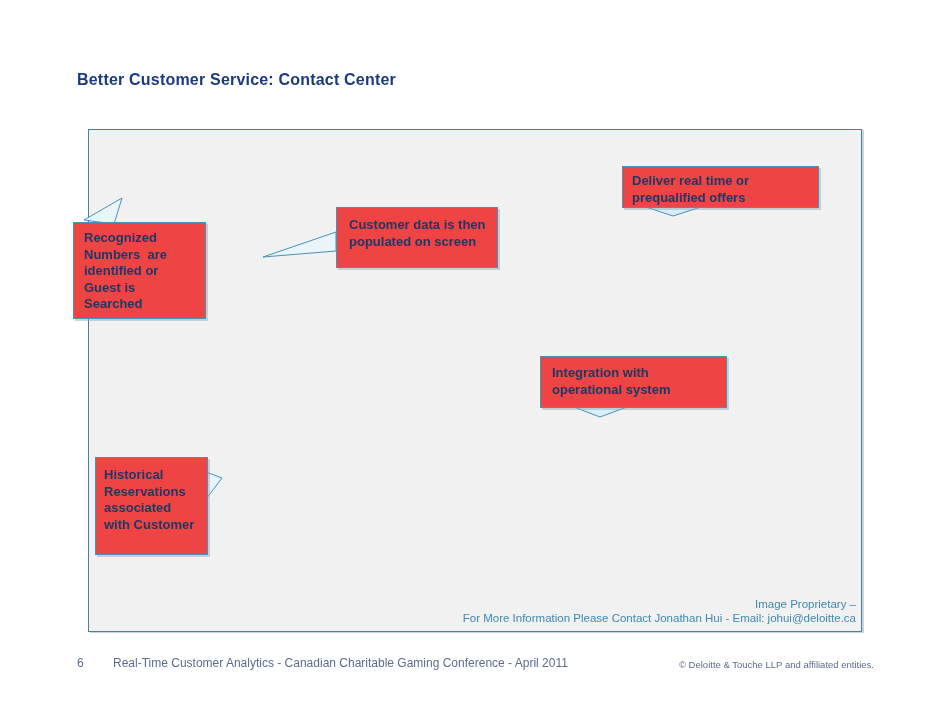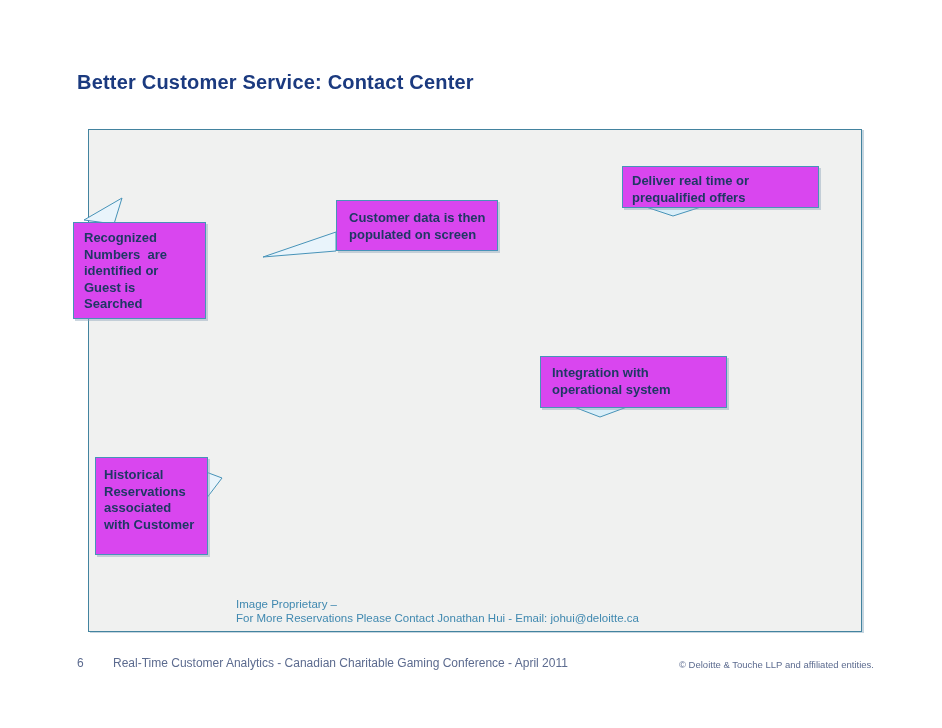--- a/index.html
+++ b/index.html
@@ -6,56 +6,56 @@
   html, body { background: #ffffff; }
   body {
     font-family: "Liberation Sans", sans-serif;
     width: 942px; height: 728px;
     position: relative; overflow: hidden;
   }
   .slide { position: absolute; inset: 0; width: 942px; height: 728px; background: #ffffff; }
 
   .slide-title {
     position: absolute; left: 77px; top: 71px;
-    font-size: 20px; font-weight: bold; color: #1b3a7f;
+    font-size: 16px; font-weight: bold; color: #1b3a7f;
     letter-spacing: 0.2px; white-space: nowrap;
   }
 
   .canvas-box {
     position: absolute; left: 88px; top: 129px;
     width: 774px; height: 503px;
     background: #f0f1f0;
     border: 1px solid #43839f;
     box-shadow: 2px 1px 0 #c6d6e0;
     z-index: 1;
   }
 
   .tails-layer {
     position: absolute; left: 0; top: 0; width: 942px; height: 728px;
     z-index: 2; pointer-events: none;
   }
 
   .callout {
     position: absolute; z-index: 3;
-    background: #d946ef;
+    background: #ef4444;
     border: 1px solid #4793b8;
     color: #1f3864;
     font-size: 13px; font-weight: bold; line-height: 16.5px;
     padding: 7px 8px 0 10px;
     box-shadow: 2px 2px 0 rgba(140,165,185,0.45);
   }
   .co-recognized { left: 73px;  top: 222px; width: 133px; height: 97px; }
-  .co-customer   { left: 336px; top: 200px; width: 162px; height: 51px; padding-top: 9px; padding-left: 12px; }
+  .co-customer   { left: 336px; top: 207px; width: 162px; height: 61px; padding-top: 9px; padding-left: 12px; }
   .co-deliver    { left: 622px; top: 166px; width: 197px; height: 42px; padding-left: 9px; padding-top: 6px; }
   .co-integration{ left: 540px; top: 356px; width: 187px; height: 52px; padding-left: 11px; padding-top: 8px; }
   .co-historical { left: 95px;  top: 457px; width: 113px; height: 98px; padding-top: 9px; padding-left: 8px; }
 
   .proprietary {
     position: absolute; right: 86px; top: 597px; width: 620px;
-    z-index: 3; text-align: left;
+    z-index: 3; text-align: right;
     color: #4089b0; font-size: 11.5px; line-height: 14px;
   }
 
   .footer-page {
     position: absolute; left: 77px; top: 656px;
     color: #5c6b8f; font-size: 12px;
   }
   .footer-left {
     position: absolute; left: 113px; top: 656px;
     color: #5c6b8f; font-size: 12px; white-space: nowrap;
@@ -97,20 +97,20 @@
   <div class="callout co-historical">
     <span>Historical Reservations associated with Customer</span>
   </div>
 
   <div class="callout co-integration">
     <span>Integration with operational system</span>
   </div>
 
   <div class="proprietary">
     <div>Image Proprietary –</div>
-    <div>For More Reservations Please Contact Jonathan Hui - Email: johui@deloitte.ca</div>
+    <div>For More Information Please Contact Jonathan Hui - Email: johui@deloitte.ca</div>
   </div>
 
   <div class="footer-page">6</div>
   <div class="footer-left">Real-Time Customer Analytics - Canadian Charitable Gaming Conference - April 2011</div>
   <div class="footer-right">© Deloitte &amp; Touche LLP and affiliated entities.</div>
 
 </div>
 
 </body></html>

